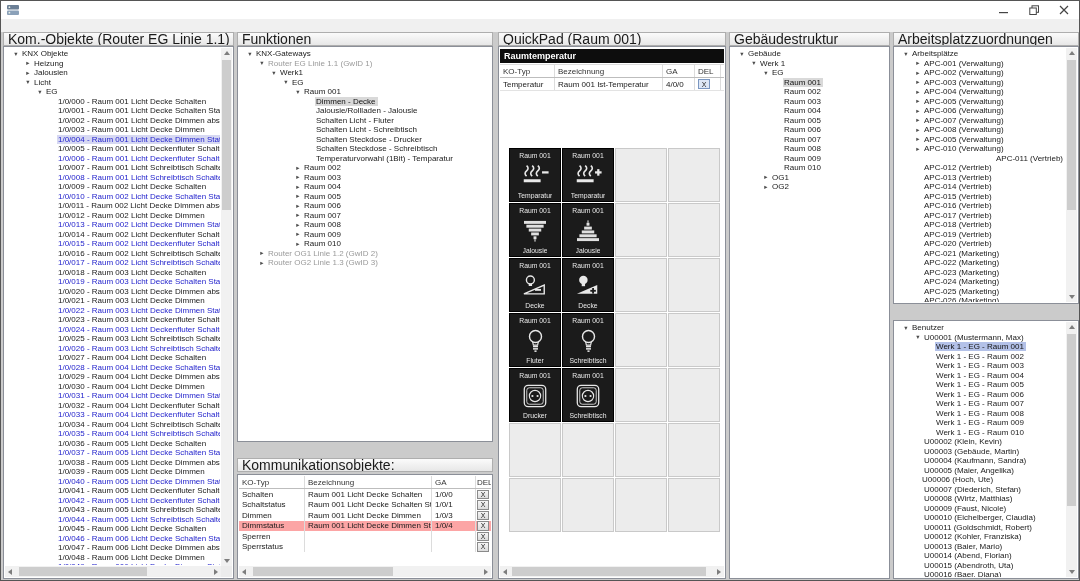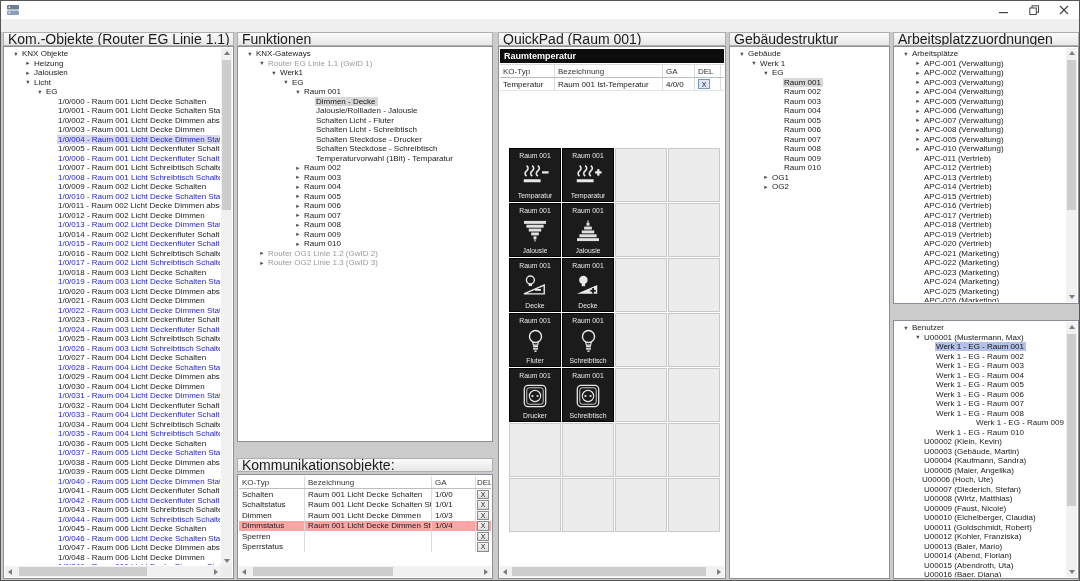--- a/index.html
+++ b/index.html
@@ -816,21 +816,21 @@
             <span class="tl">APC-008 (Verwaltung)</span>
           </div>
           <div class="trow" style="padding-left: 18px;">
             <span class="tw">▸</span>
             <span class="tl">APC-005 (Verwaltung)</span>
           </div>
           <div class="trow" style="padding-left: 18px;">
             <span class="tw">▸</span>
             <span class="tl">APC-010 (Verwaltung)</span>
           </div>
-          <div class="trow" style="padding-left: 18px;">
+          <div class="trow" style="padding-left: 18px; justify-content: flex-end;">
             <span class="tw"></span>
             <span class="tl">APC-011 (Vertrieb)</span>
           </div>
           <div class="trow" style="padding-left: 18px;">
             <span class="tw"></span>
             <span class="tl">APC-012 (Vertrieb)</span>
           </div>
           <div class="trow" style="padding-left: 18px;">
             <span class="tw"></span>
             <span class="tl">APC-013 (Vertrieb)</span>
@@ -933,21 +933,21 @@
             <span class="tl">Werk 1 - EG - Raum 006</span>
           </div>
           <div class="trow" style="padding-left: 30px;">
             <span class="tw"></span>
             <span class="tl">Werk 1 - EG - Raum 007</span>
           </div>
           <div class="trow" style="padding-left: 30px;">
             <span class="tw"></span>
             <span class="tl">Werk 1 - EG - Raum 008</span>
           </div>
-          <div class="trow" style="padding-left: 30px; margin-left: 40px;">
+          <div class="trow" style="padding-left: 30px;">
             <span class="tw"></span>
             <span class="tl">Werk 1 - EG - Raum 009</span>
           </div>
           <div class="trow" style="padding-left: 30px;">
             <span class="tw"></span>
             <span class="tl">Werk 1 - EG - Raum 010</span>
           </div>
           <div class="trow" style="padding-left: 18px;">
             <span class="tw"></span>
             <span class="tl">U00002 (Klein, Kevin)</span>

